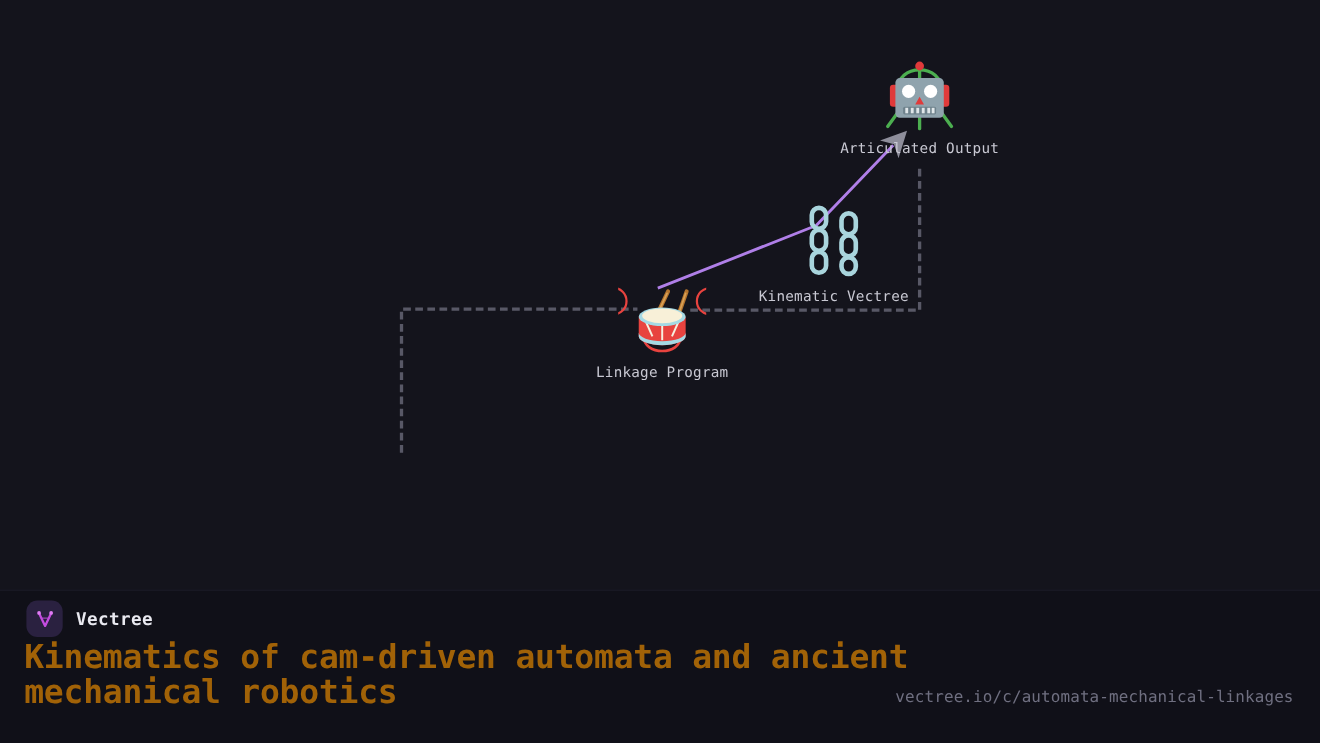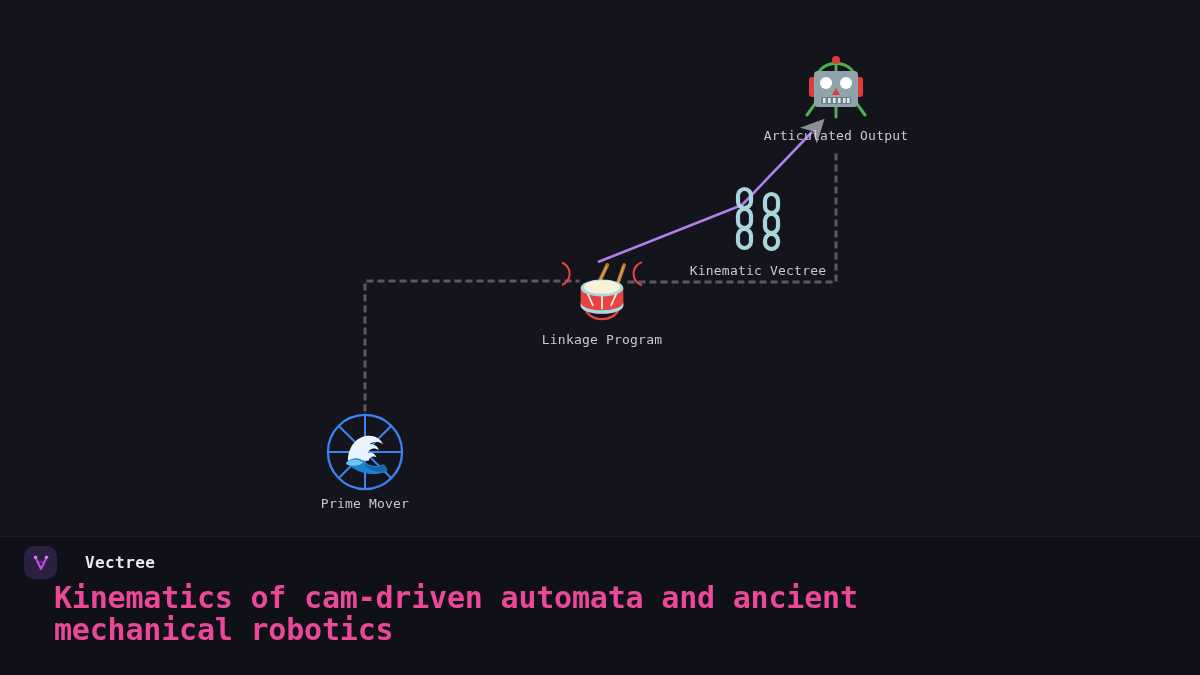--- a/index.html
+++ b/index.html
@@ -73,21 +73,21 @@
     height: 139px;
     background: #101018;
     border-top: 1px solid #1d1d28;
   }
   #brand {
     position: absolute;
     left: 24px;
     top: 9px;
     display: flex;
     align-items: center;
-    gap: 28px;
+    gap: 12px;
   }
   #brand-logo {
     width: 33px;
     height: 33px;
     border-radius: 10px;
     background: #2a2140;
     display: flex;
     align-items: center;
     justify-content: center;
   }
@@ -95,26 +95,25 @@
     color: #e9e9f0;
     font-size: 16px;
     font-weight: bold;
     letter-spacing: 0.4px;
   }
   #headline {
     position: absolute;
     left: 22px;
     top: 45px;
     width: 840px;
-    color: #ec4899;
+    color: #a16207;
     font-size: 30px;
     font-weight: bold;
     line-height: 32px;
     letter-spacing: -0.2px;
-    margin-left: 32px;
   }
   #page-url {
     position: absolute;
     right: 24px;
     top: 89px;
     color: #6f6f80;
     font-size: 14.5px;
     letter-spacing: 0.1px;
   }
 </style>
@@ -132,42 +131,20 @@
         </marker>
       </defs>
 
       <path d="M365,410 L365,281 L578,281" fill="none" stroke="#585866" stroke-width="3" stroke-dasharray="4 7" stroke-linecap="square"></path>
 
       <path d="M836,155 L836,282 L624,282" fill="none" stroke="#585866" stroke-width="3" stroke-dasharray="4 7" stroke-linecap="square"></path>
 
       <path d="M598,262 L742,205 L812,132" fill="none" stroke="#b07fe8" stroke-width="2.6" stroke-linejoin="round" marker-end="url(#arrowhead)"></path>
     </svg>
 
-    <div class="node" style="left:365px; top:452px;">
-      <div class="node-icon">
-        <svg width="82" height="82" viewBox="0 0 82 82">
-          <circle cx="41" cy="41" r="38" fill="none" stroke="#3b82f6" stroke-width="2.4"></circle>
-          <line x1="41" y1="3" x2="41" y2="79" stroke="#3b82f6" stroke-width="2.1"></line>
-          <line x1="3" y1="41" x2="79" y2="41" stroke="#3b82f6" stroke-width="2.1"></line>
-          <line x1="14" y1="14" x2="68" y2="68" stroke="#3b82f6" stroke-width="2.1"></line>
-          <line x1="68" y1="14" x2="14" y2="68" stroke="#3b82f6" stroke-width="2.1"></line>
-
-          <g transform="translate(20,20) scale(0.88)">
-            <path d="M4,34 C4,20 12,7 26,5 C34,4 42,8 45,15 C40,11 33,11 29,15
-                     C34,14 39,17 40,22 C35,18 29,20 27,25 C32,23 36,26 37,30
-                     C33,28 29,30 28,34 Z" fill="#e8f4fb"></path>
-            <path d="M2,36 C10,29 17,30 23,35 C29,40 36,42 45,38
-                     C48,40 50,43 50,46 C38,52 22,50 12,44 C7,41 3,38 2,36 Z" fill="#1f7fd0"></path>
-            <path d="M2,36 C10,31 16,32 22,36 C17,40 10,41 2,38 Z" fill="#6fc3ef"></path>
-            <path d="M24,37 C30,42 37,43 45,39 C47,41 49,43 49,45 C40,49 30,46 24,40 Z" fill="#12689f"></path>
-          </g>
-        </svg>
-      </div>
-      <div class="node-label">Prime Mover</div>
-    </div>
 
     <div class="node" style="left:602px; top:288px;">
       <div class="node-icon">
         <svg width="90" height="84" viewBox="0 0 90 84">
 
           <circle cx="-5" cy="26" r="13.5" fill="none" stroke="#e8433f" stroke-width="2.3"></circle>
           <circle cx="94" cy="26" r="13.5" fill="none" stroke="#e8433f" stroke-width="2.3"></circle>
 
           <g stroke-linecap="round">
             <line x1="32" y1="56" x2="51" y2="16" stroke="#b5752e" stroke-width="4.2"></line>
@@ -259,16 +236,17 @@
           <circle cx="4.5" cy="4.2" r="1.7" fill="#e07cf5"></circle>
           <circle cx="15.5" cy="4.2" r="1.7" fill="#e07cf5"></circle>
           <line x1="6.6" y1="9" x2="13.4" y2="9" stroke="#c44ce0" stroke-width="1.2" stroke-linecap="round" opacity="0.75"></line>
         </svg>
       </div>
       <div id="brand-name">Vectree</div>
     </div>
 
     <div id="headline">Kinematics of cam-driven automata and ancient mechanical robotics</div>
 
+    <div id="page-url">vectree.io/c/automata-mechanical-linkages</div>
 
   </div>
 
 </div>
 
 </body></html>

